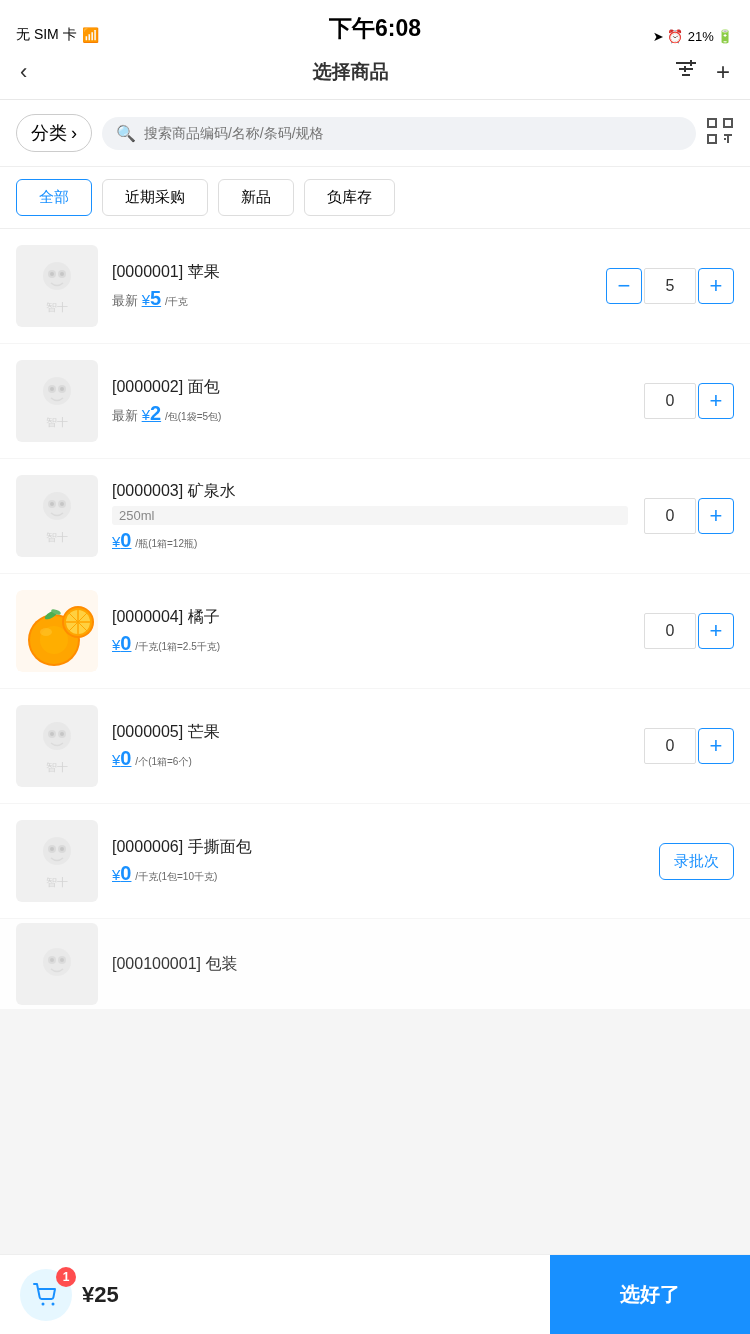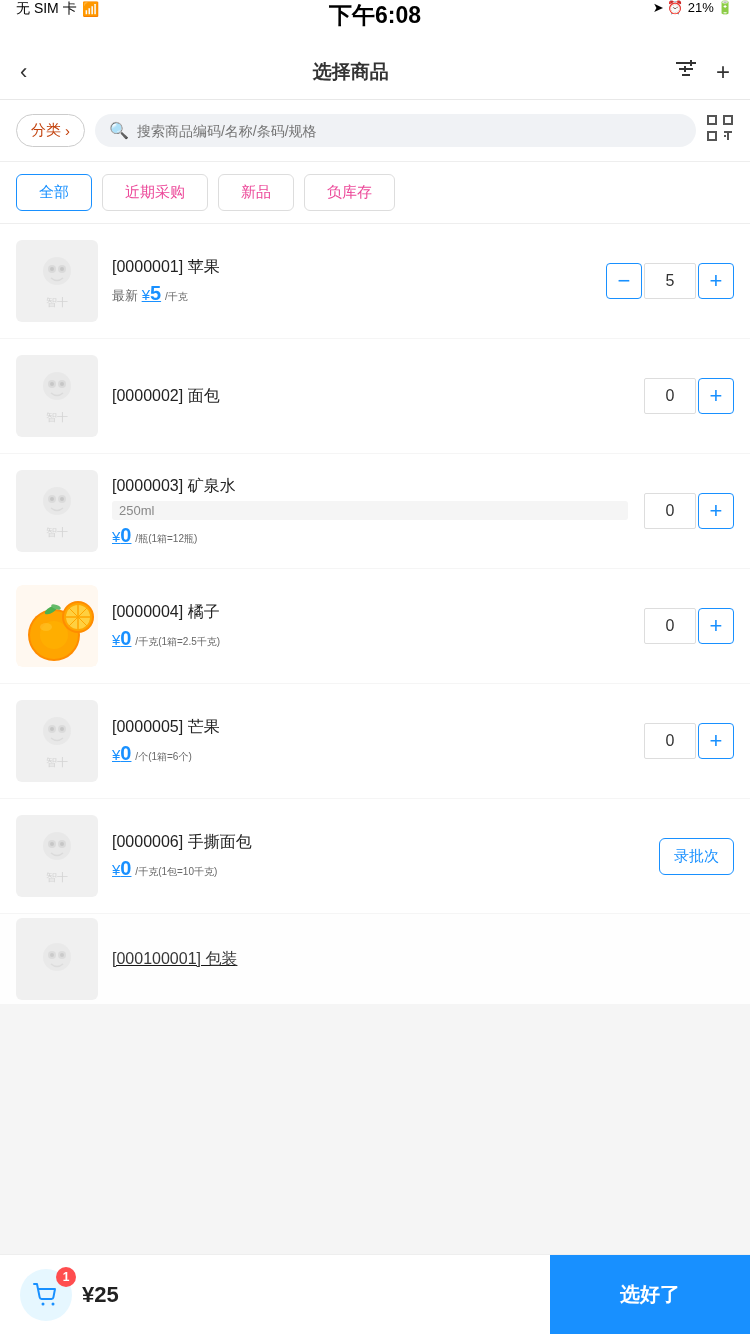--- a/index.html
+++ b/index.html
@@ -10,21 +10,21 @@
       width: 750px;
       min-height: 1334px;
       overflow-x: hidden;
     }
 
     
     .status-bar {
       background: #fff;
       height: 44px;
       display: flex;
-      align-items: flex-start;
+      align-items: flex-end;
       justify-content: space-between;
       padding: 0 16px;
       font-size: 15px;
       font-weight: 500;
     }
     .status-left { font-size: 14px; display: flex; align-items: center; gap: 6px; }
     .status-center { font-size: 23px; font-weight: 600; position: absolute; left: 50%; transform: translateX(-50%); }
     .status-right { display: flex; align-items: center; gap: 4px; font-size: 13px; }
 
     
@@ -49,22 +49,22 @@
       padding: 14px 16px;
       display: flex;
       align-items: center;
       gap: 10px;
       border-bottom: 1px solid #eee;
     }
     .category-btn {
       border: 1px solid #ccc;
       border-radius: 20px;
       padding: 6px 14px;
-      font-size: 15px;
-      color: #c2410c;
+      font-size: 18px;
+      color: #000000;
       background: #fff;
       display: flex;
       align-items: center;
       gap: 4px;
       white-space: nowrap;
       cursor: pointer;
     }
     .search-box {
       flex: 1;
       display: flex;
@@ -95,21 +95,21 @@
       display: flex;
       gap: 10px;
       border-bottom: 1px solid #eee;
     }
     .tab-btn {
       padding: 8px 22px;
       border-radius: 6px;
       font-size: 15px;
       cursor: pointer;
       background: #fff;
-      color: #ec4899;
+      color: #000000;
       border: 1px solid #ddd;
     }
     .tab-btn.active {
       background: #fff;
       color: #1890ff;
       border: 1.5px solid #1890ff;
     }
 
     
     .product-list {
@@ -400,20 +400,25 @@
           <circle cx="25" cy="16" r="4" fill="#bbb"></circle>
           <circle cx="15" cy="16" r="2" fill="#888"></circle>
           <circle cx="25" cy="16" r="2" fill="#888"></circle>
           <path d="M14 25 Q20 30 26 25" stroke="#bbb" stroke-width="1.5" fill="none"></path>
         </svg>
         <span class="owl-text">智十</span>
       </div>
     </div>
     <div class="product-info">
       <span class="product-name">[0000002] 面包</span>
+      <div class="product-price">
+        <span class="latest-label">最新 </span>
+        <span class="price-highlight">¥<span style="font-size:20px;font-weight:700;">2</span></span>
+        <span class="price-unit">/包(1袋=5包)</span>
+      </div>
     </div>
     <div class="qty-control">
       <input class="qty-input" type="text" value="0" style="border: 1.5px solid rgb(221, 221, 221);">
       <button class="qty-btn">+</button>
     </div>
   </div>
 
   <div class="product-item">
     <div class="product-img">
       <div class="owl-logo">
@@ -522,21 +527,21 @@
     <div class="product-info">
       <span class="product-name">[0000006] 手撕面包</span>
       <div class="product-price">
         <span class="price-highlight">¥<span style="font-size:20px;font-weight:700;">0</span></span>
         <span class="price-unit">/千克(1包=10千克)</span>
       </div>
     </div>
     <button class="record-batch-btn">录批次</button>
   </div>
 
-  <div class="product-item" style="height:54px;overflow:hidden;opacity:0.9;text-decoration:underline;">
+  <div class="product-item" style="height:54px;overflow:hidden;opacity:0.9;">
     <div class="product-img">
       <div class="owl-logo">
         <svg viewBox="0 0 40 40" width="40" height="40">
           <circle cx="20" cy="18" r="14" fill="#ddd"></circle>
           <circle cx="15" cy="16" r="4" fill="#bbb"></circle>
           <circle cx="25" cy="16" r="4" fill="#bbb"></circle>
           <circle cx="15" cy="16" r="2" fill="#888"></circle>
           <circle cx="25" cy="16" r="2" fill="#888"></circle>
           <path d="M14 25 Q20 30 26 25" stroke="#bbb" stroke-width="1.5" fill="none"></path>
         </svg>

